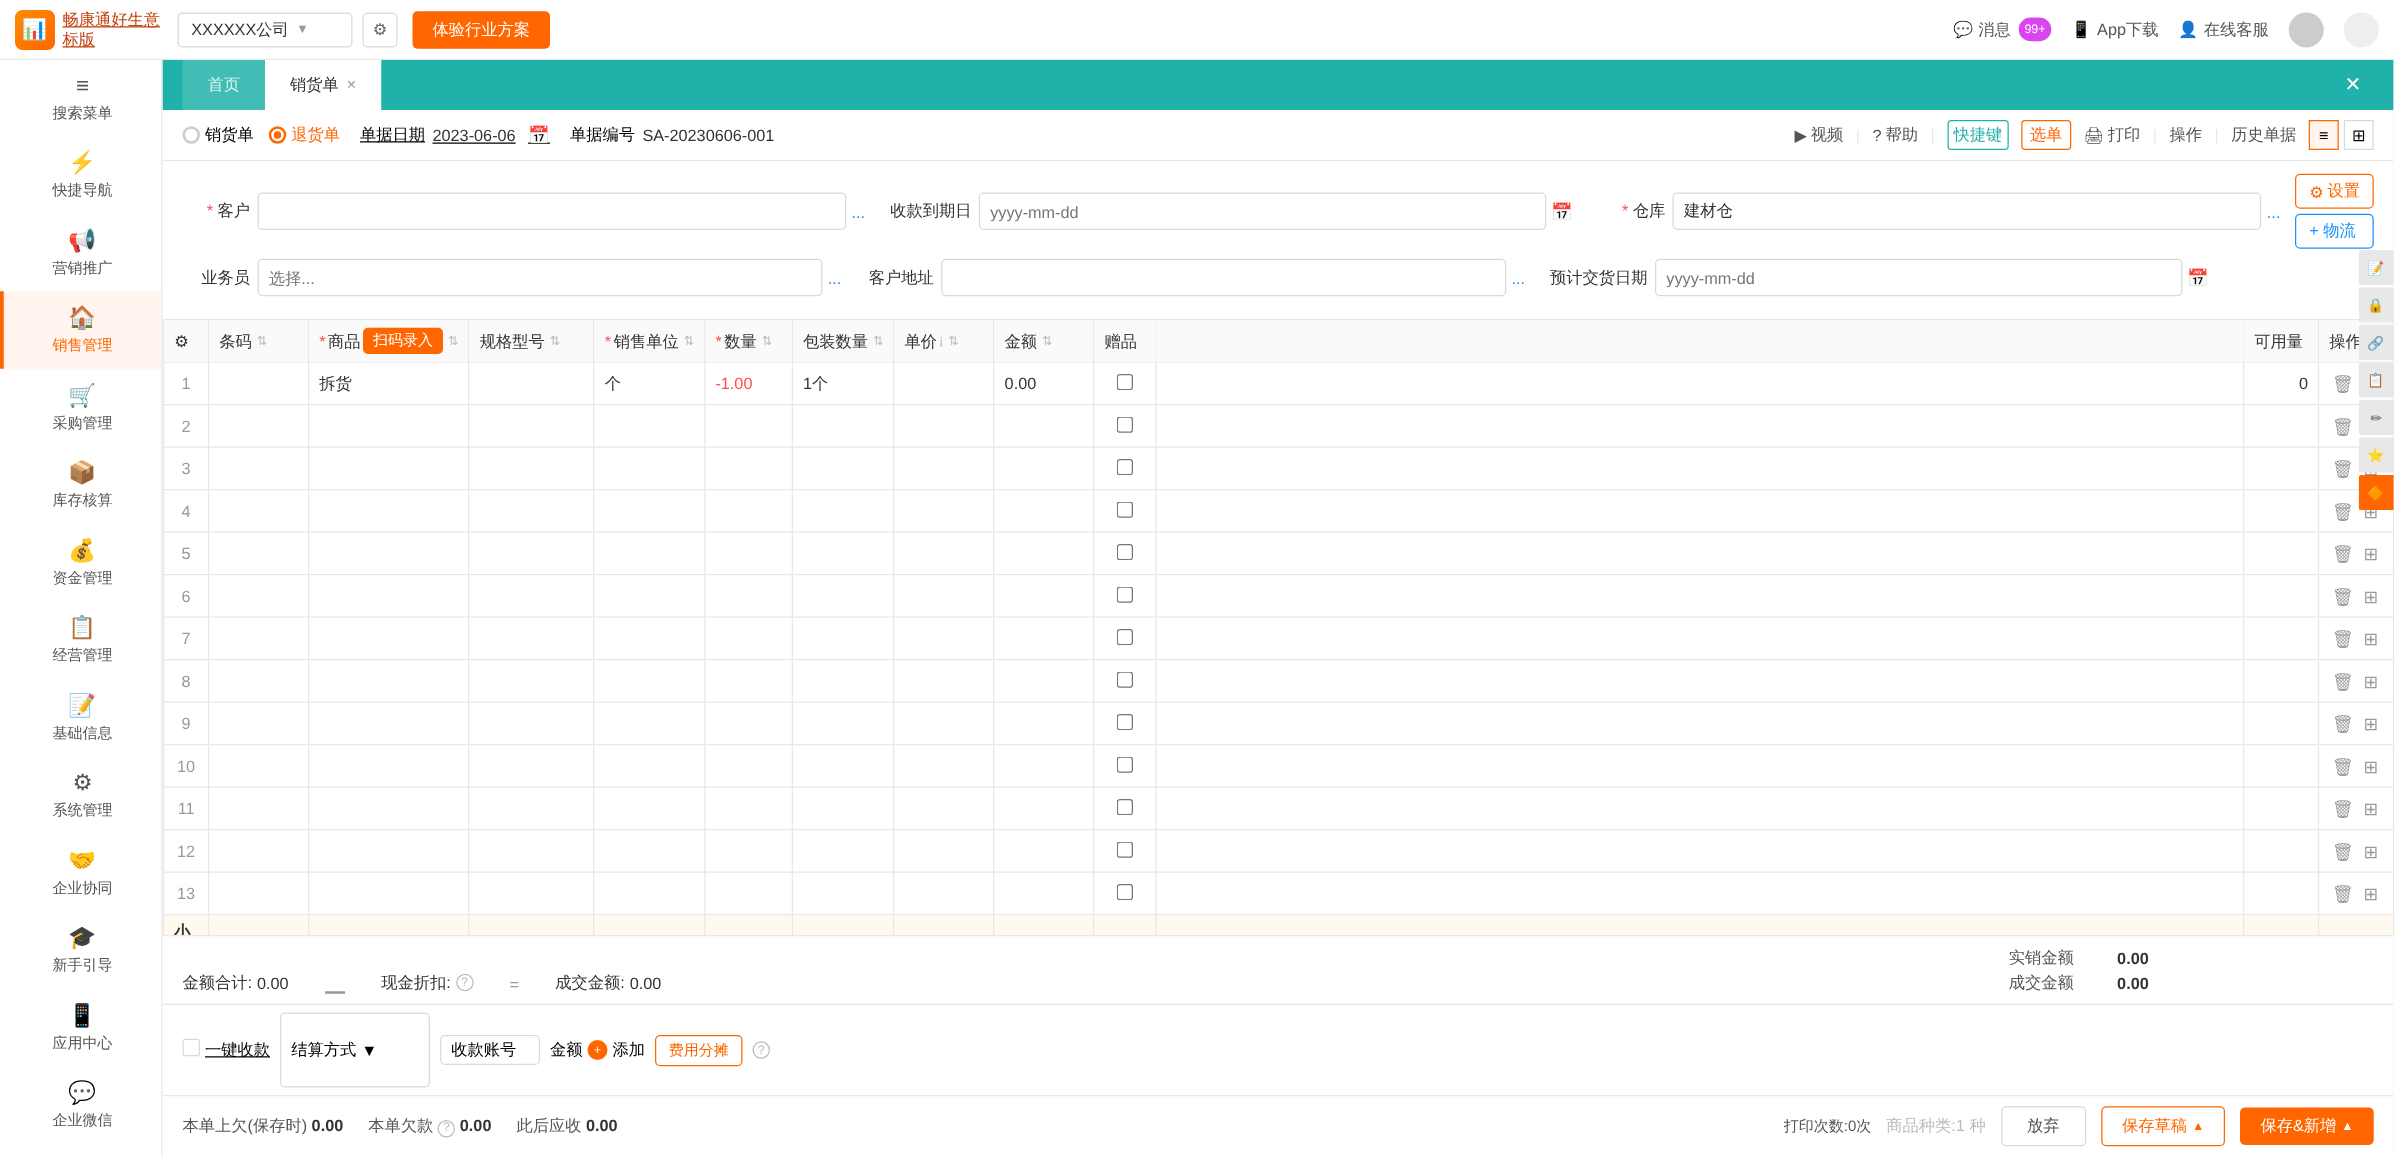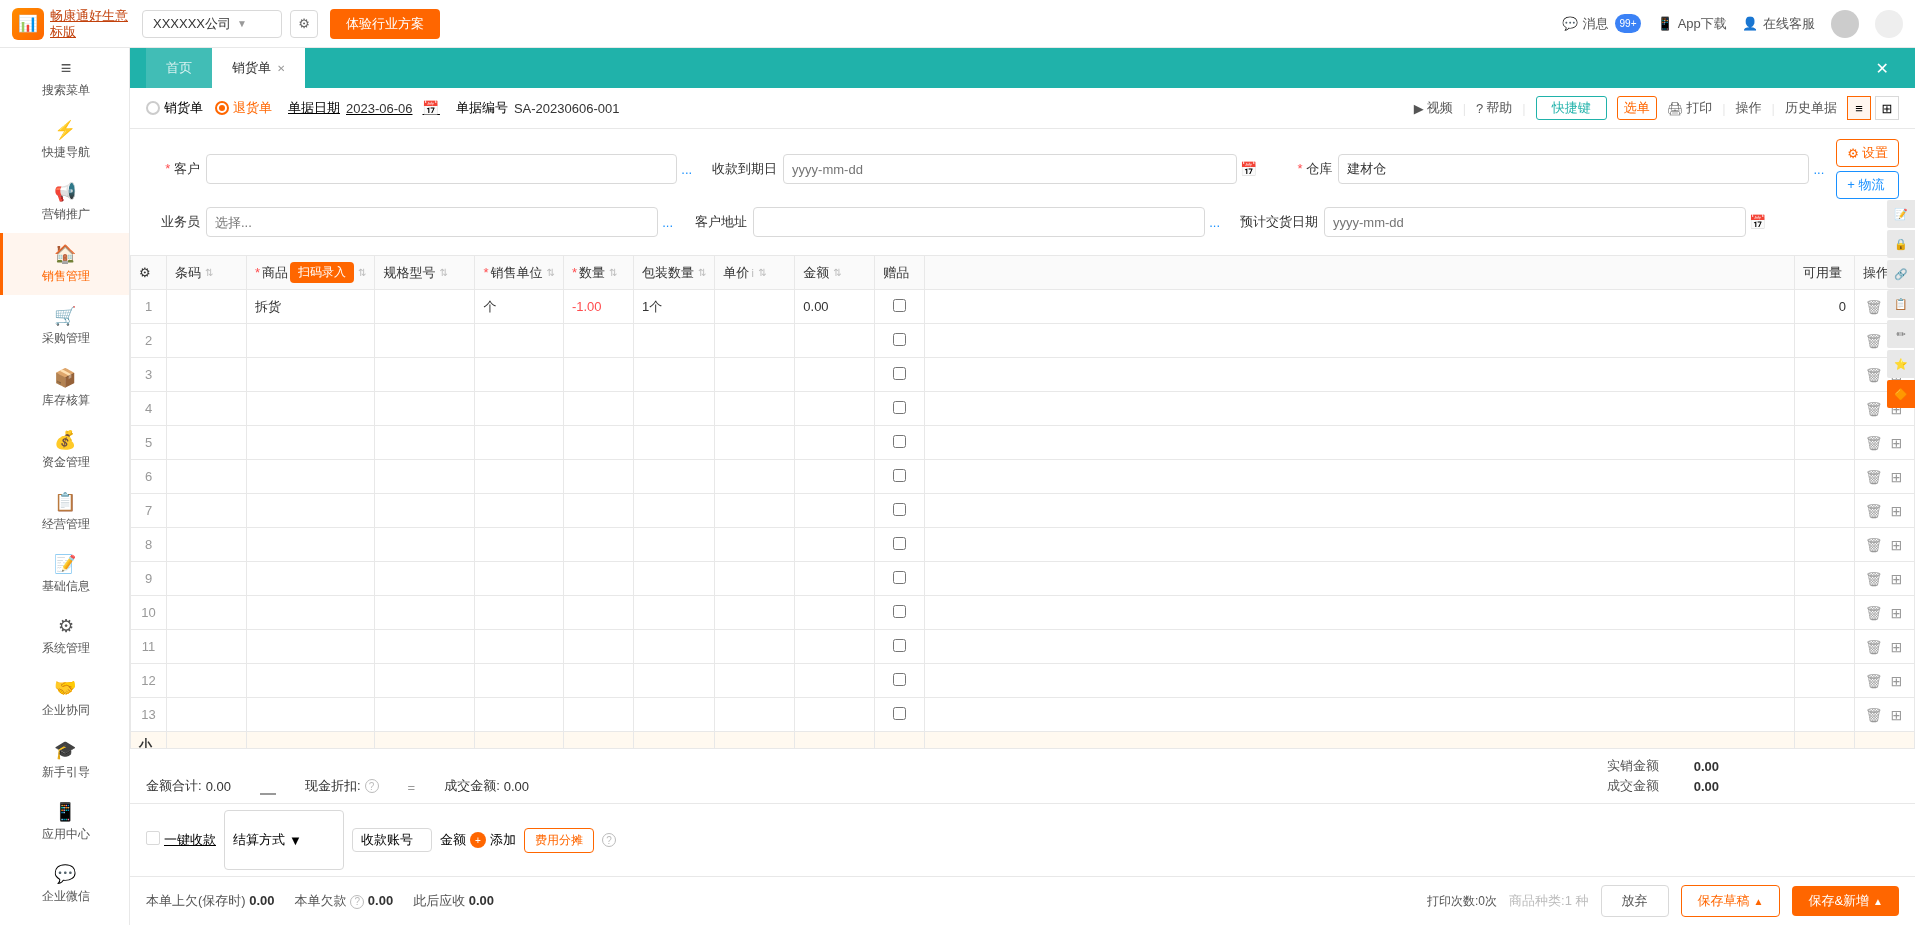--- a/index.html
+++ b/index.html
@@ -10,21 +10,21 @@
     .logo-area { display: flex; align-items: center; gap: 6px; width: 130px; }
     .logo-icon { width: 32px; height: 32px; background: linear-gradient(135deg, #ff8c00, #ff6600); border-radius: 6px; display: flex; align-items: center; justify-content: center; color: white; font-size: 16px; }
     .logo-text { color: #c2410c; font-size: 12px; line-height: 1.2; text-decoration: underline; }
     .company-selector { display: flex; align-items: center; gap: 6px; border: 1px solid #d9d9d9; border-radius: 4px; padding: 4px 10px; cursor: pointer; min-width: 140px; }
     .company-name { color: #333; font-size: 13px; }
     .chevron-down { color: #999; font-size: 10px; }
     .gear-btn { margin-left: 8px; width: 28px; height: 28px; border: 1px solid #d9d9d9; border-radius: 4px; display: flex; align-items: center; justify-content: center; cursor: pointer; color: #666; }
     .trial-btn { margin-left: 12px; background: #ff6600; color: white; border: none; border-radius: 4px; padding: 6px 16px; cursor: pointer; font-size: 13px; }
     .top-right { margin-left: auto; display: flex; align-items: center; gap: 16px; }
     .top-right-item { display: flex; align-items: center; gap: 4px; color: #555; cursor: pointer; font-size: 12px; }
-    .badge { background: #3b82f6; color: white; border-radius: 10px; padding: 4px 5px; font-size: 10px; margin-left: 2px; }
+    .badge { background: #d946ef; color: white; border-radius: 10px; padding: 4px 5px; font-size: 10px; margin-left: 2px; }
     .avatar { width: 28px; height: 28px; background: #ccc; border-radius: 50%; }
 
     
     .main-layout { display: flex; flex: 1; overflow: hidden; }
 
     
     .sidebar { width: 130px; background: #fff; border-right: 1px solid #e8e8e8; display: flex; flex-direction: column; flex-shrink: 0; }
     .sidebar-item { display: flex; flex-direction: column; align-items: center; padding: 10px 4px; cursor: pointer; color: #555; gap: 3px; border-left: 3px solid transparent; }
     .sidebar-item.active { background: #fff5ee; color: #ff6600; border-left-color: #ff6600; }
     .sidebar-item .si-icon { font-size: 18px; }
@@ -263,21 +263,21 @@
         <div class="action-link">
           <span>▶</span>
           <span>视频</span>
         </div>
         <span class="sep">|</span>
         <div class="action-link">
           <span>?</span>
           <span>帮助</span>
         </div>
         <span class="sep">|</span>
-        <div class="action-link" style="color:#20b2aa;border:1px solid #20b2aa;padding:2px 15px;border-radius:3px;">
+        <div class="action-link" style="color:#20b2aa;border:1px solid #20b2aa;padding:2px 4px;border-radius:3px;">
           <span>快捷键</span>
         </div>
         <div class="action-link" style="color:#ff6600;border:1px solid #ff6600;padding:2px 6px;border-radius:3px;">
           <span>选单</span>
         </div>
         <div class="action-link">
           <span>🖨</span>
           <span>打印</span>
         </div>
         <span class="sep">|</span>

